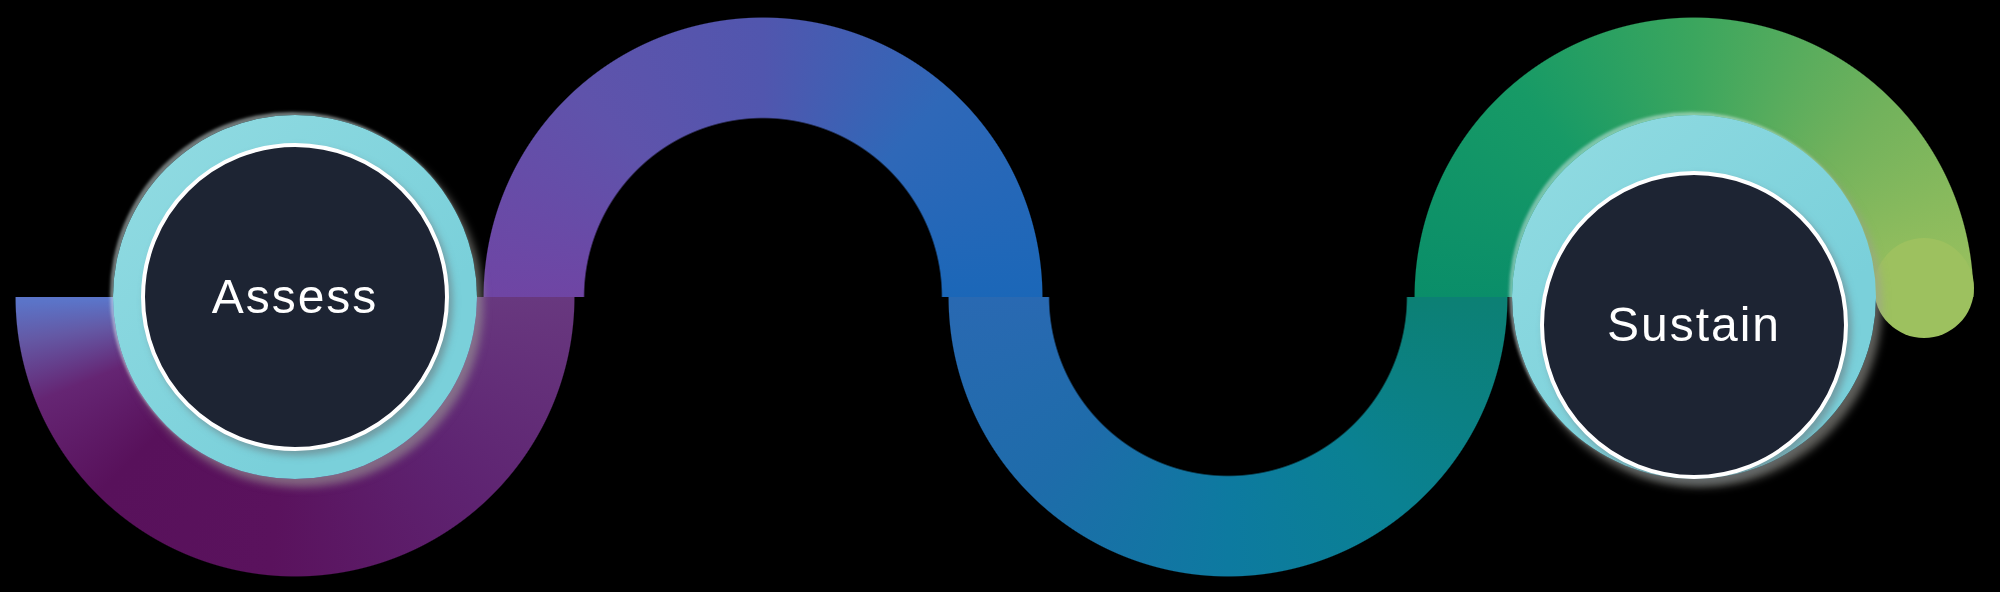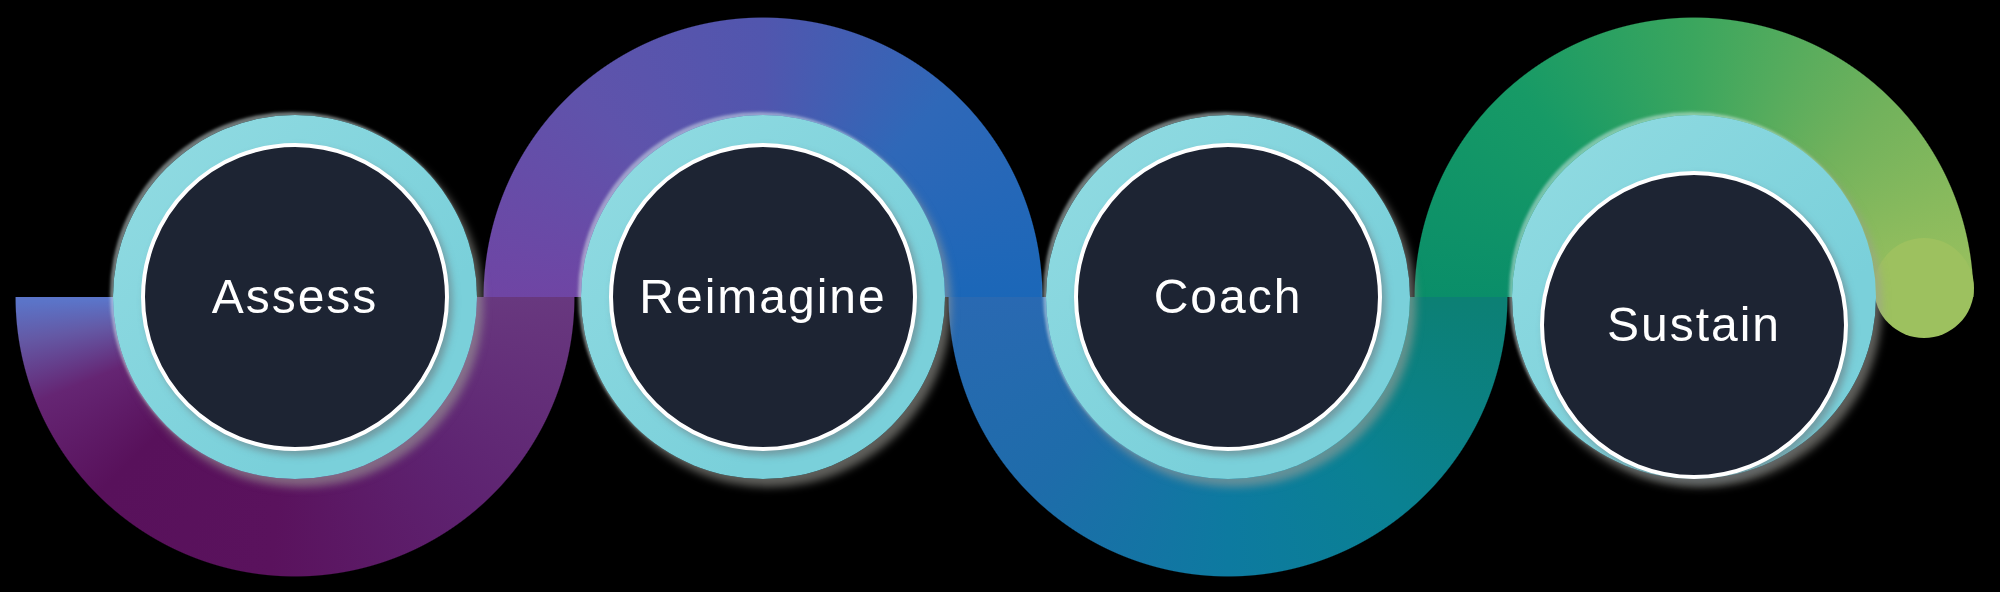--- a/index.html
+++ b/index.html
@@ -70,31 +70,21 @@
     <div class="arc arc-4 top" style="background: conic-gradient(from 270deg, rgb(10, 142, 105) 0deg, rgb(23, 154, 102) 50deg, rgb(59, 166, 94) 90deg, rgb(114, 178, 92) 135deg, rgb(156, 193, 94) 180deg);"></div>
     <div class="end-cap" style="background: rgb(157, 193, 95);"></div>
   </div>
 
   <div class="step step-1" style="background: linear-gradient(135deg, rgb(185, 229, 230) 0%, rgb(143, 218, 225) 10%, rgb(122, 208, 218) 70%);">
     <div class="step-core" style="background: rgb(29, 36, 51); border-color: rgb(255, 255, 255);">
       <span class="step-label" style="color: rgb(255, 255, 255);">Assess</span>
     </div>
   </div>
 
-  <div class="step step-2" style="background: linear-gradient(135deg, rgb(185, 229, 230) 0%, rgb(143, 218, 225) 10%, rgb(122, 208, 218) 70%);">
-    <div class="step-core" style="background: rgb(29, 36, 51); border-color: rgb(255, 255, 255);">
-      <span class="step-label" style="color: rgb(255, 255, 255);">Reimagine</span>
-    </div>
-  </div>
 
-  <div class="step step-3" style="background: linear-gradient(135deg, rgb(185, 229, 230) 0%, rgb(143, 218, 225) 10%, rgb(122, 208, 218) 70%);">
-    <div class="step-core" style="background: rgb(29, 36, 51); border-color: rgb(255, 255, 255);">
-      <span class="step-label" style="color: rgb(255, 255, 255);">Coach</span>
-    </div>
-  </div>
 
   <div class="step step-4" style="background: linear-gradient(135deg, rgb(185, 229, 230) 0%, rgb(143, 218, 225) 10%, rgb(122, 208, 218) 70%);">
     <div class="step-core" style="background: rgb(29, 36, 51); border-color: rgb(255, 255, 255);">
       <span class="step-label" style="color: rgb(255, 255, 255);">Sustain</span>
     </div>
   </div>
 
 </div>
 
 </body></html>

